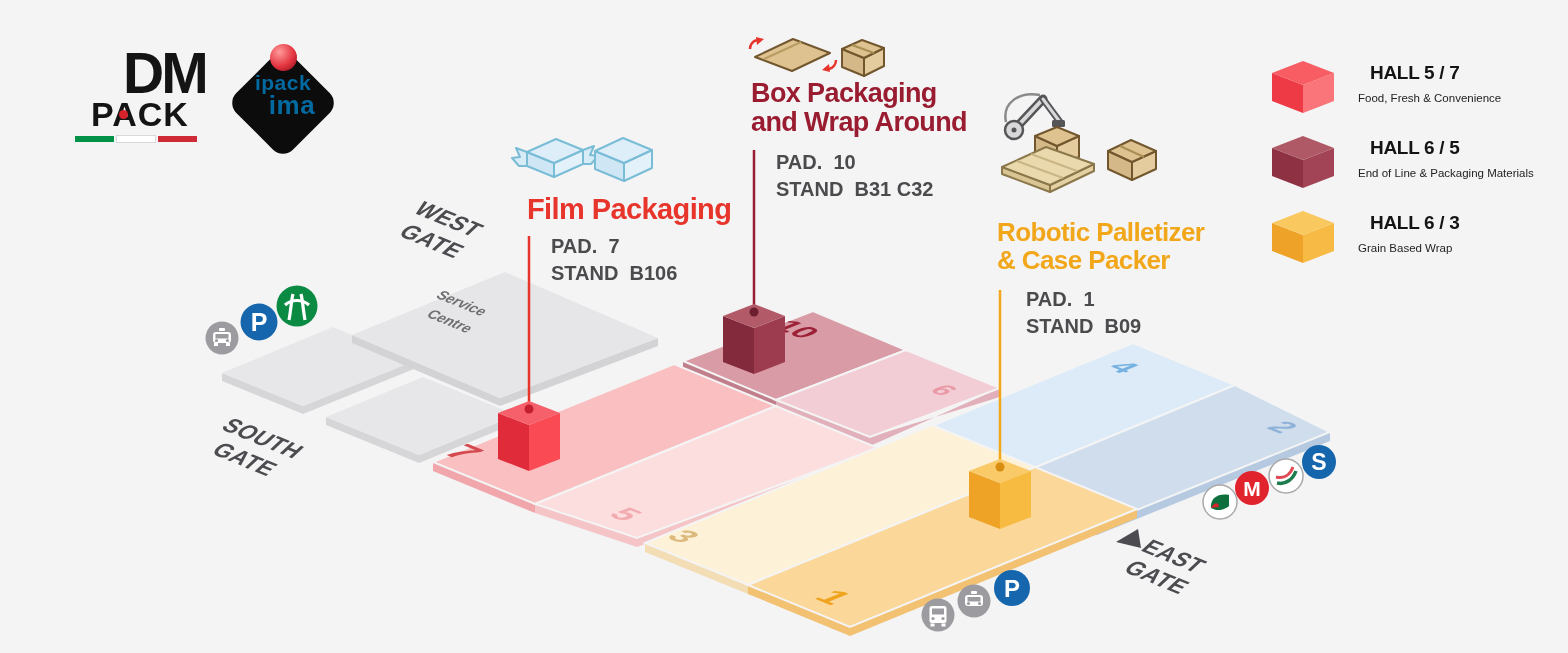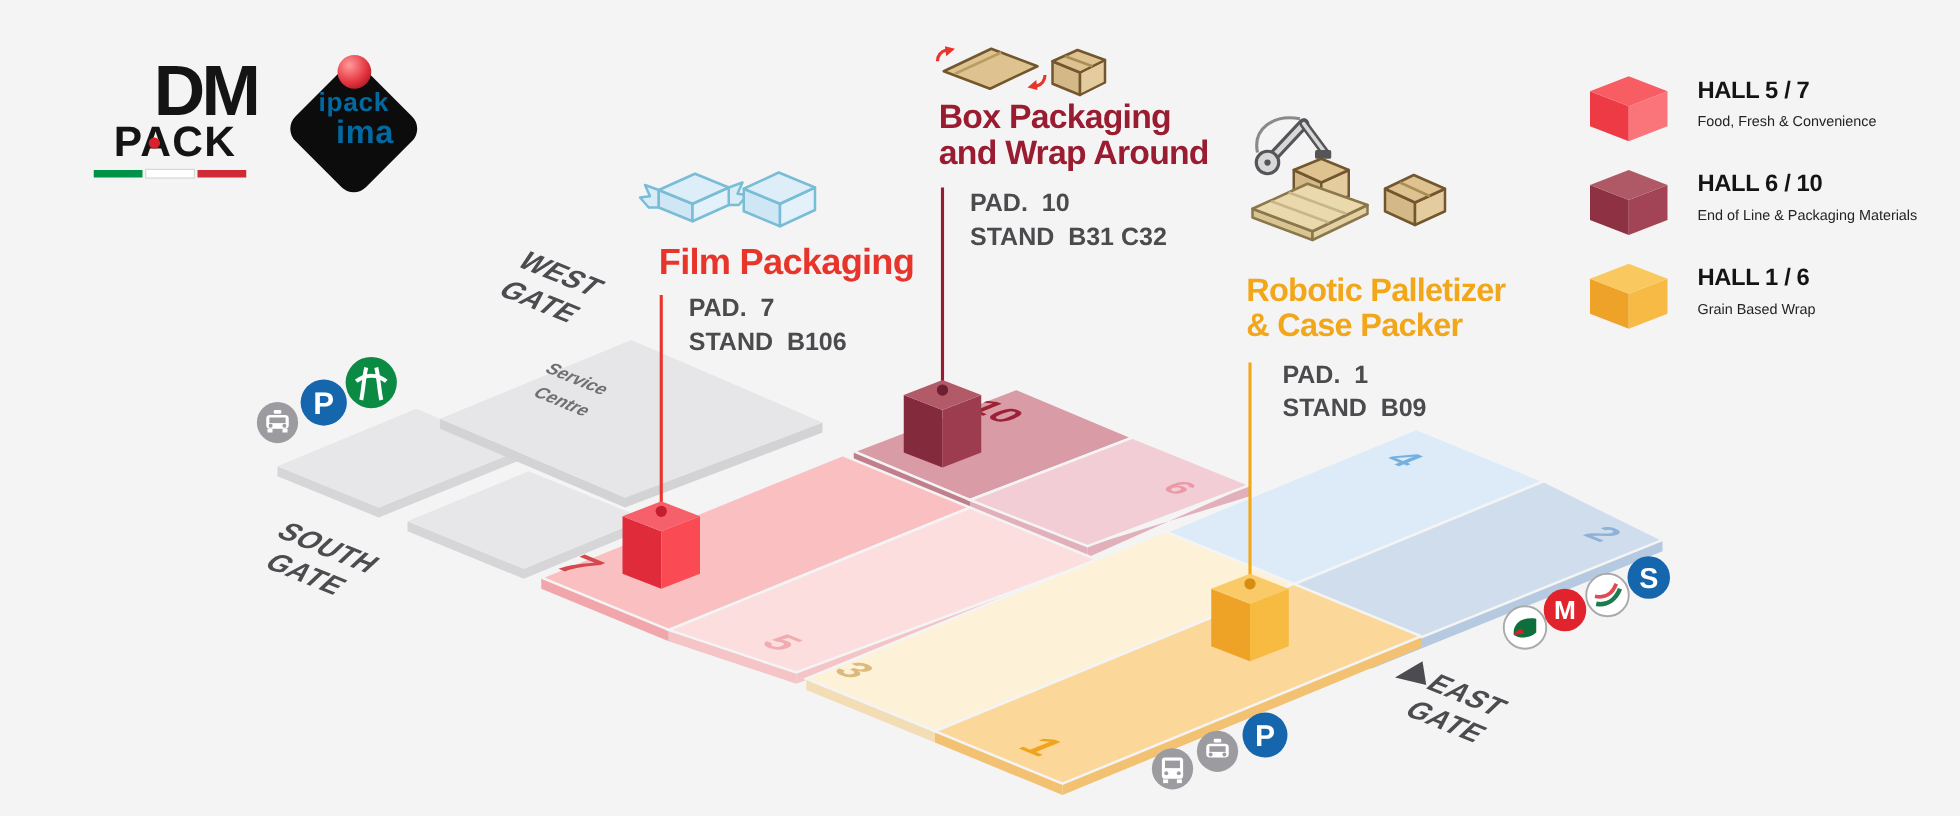--- a/index.html
+++ b/index.html
@@ -27,21 +27,21 @@
                border-radius:14px;transform:rotate(45deg);}
   .ipk-content{position:absolute;left:233px;top:44px;width:100px;text-align:center;color:#0369a1;}
   .ipk-ball{width:27px;height:27px;border-radius:50%;margin:0 auto 1px auto;
             background:radial-gradient(circle at 35% 30%, #ff9a9a, #e43540 55%, #8f0e1a 95%);}
   .ipk-t1{font-size:21px;font-weight:bold;letter-spacing:0.5px;line-height:1;}
   .ipk-t2{font-size:26px;font-weight:bold;letter-spacing:0.5px;line-height:0.95;padding-left:18px;}
   
   .legend{position:absolute;left:1270px;top:60px;width:298px;}
   .leg-row{display:flex;align-items:flex-start;margin-bottom:21px;}
   .leg-cube{flex:0 0 66px;margin-right:22px;}
-  .leg-hall{font-size:19px;font-weight:bold;color:#141414;margin:2px 0 8px 0;letter-spacing:-0.3px;}
+  .leg-hall{font-size:19px;font-weight:bold;color:#141414;margin:2px 0 8px 12px;letter-spacing:-0.3px;}
   .leg-desc{font-size:11.5px;color:#232323;}
 </style>
 </head>
 <body>
 
 <div class="canvas">
 
 <svg class="map-svg" width="1568" height="653" viewBox="0 0 1568 653">
 
   <g>
@@ -314,32 +314,32 @@
     </div>
   </div>
 
   <div class="leg-row">
     <svg class="leg-cube" width="66" height="54" viewBox="0 0 66 54">
       <polygon points="2,13 33,25 33,53 2,41" fill="#8d3143"></polygon>
       <polygon points="33,25 64,13 64,41 33,53" fill="#a34456"></polygon>
       <polygon points="33,1 64,13 33,25 2,13" fill="#b05966"></polygon>
     </svg>
     <div>
-      <div class="leg-hall">HALL 6 / 10</div>
+      <div class="leg-hall">HALL 6 / 5</div>
       <div class="leg-desc">End of Line &amp; Packaging Materials</div>
     </div>
   </div>
 
   <div class="leg-row">
     <svg class="leg-cube" width="66" height="54" viewBox="0 0 66 54">
       <polygon points="2,13 33,25 33,53 2,41" fill="#efa228"></polygon>
       <polygon points="33,25 64,13 64,41 33,53" fill="#f7bb45"></polygon>
       <polygon points="33,1 64,13 33,25 2,13" fill="#f9c95f"></polygon>
     </svg>
     <div>
-      <div class="leg-hall">HALL 1 / 6</div>
+      <div class="leg-hall">HALL 6 / 3</div>
       <div class="leg-desc">Grain Based Wrap</div>
     </div>
   </div>
 
 </div>
 
 </div>
 
 </body></html>

